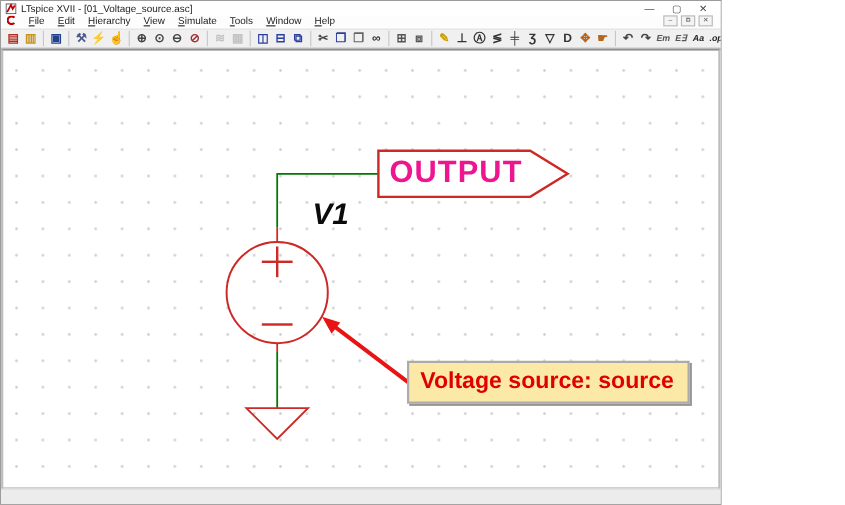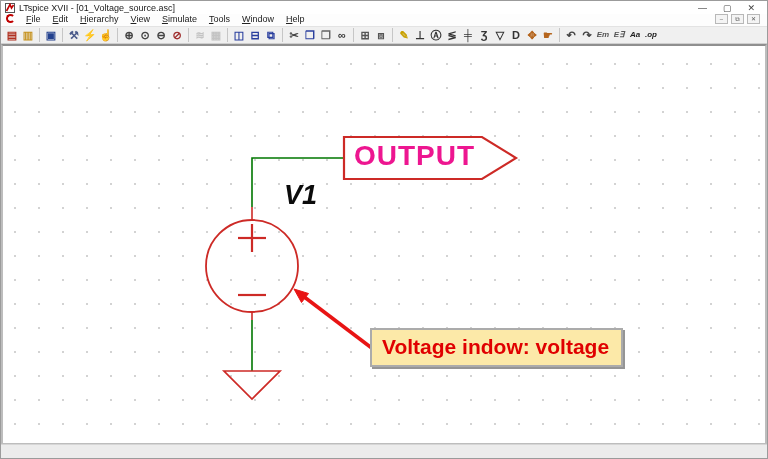--- a/index.html
+++ b/index.html
@@ -1,18 +1,18 @@
 <!DOCTYPE html>
 <html><head>
 <meta charset="utf-8">
 <style>
   * { margin:0; padding:0; box-sizing:border-box; }
   html,body { width:768px; height:459px; overflow:hidden; }
   body { font-family:"Liberation Sans", sans-serif; background:#fff; }
-  .window { width:768px; height:459px; display:flex; flex-direction:column; background:#fff; border:1px solid #9b9b9b; }
+  .window { width:656px; height:459px; display:flex; flex-direction:column; background:#fff; border:1px solid #9b9b9b; }
 
   
   .titlebar { height:13px; display:flex; align-items:center; background:#ffffff; padding:0 4px; flex:0 0 auto; }
   .app-icon { width:10px; height:10px; margin-right:4px; flex:0 0 auto; }
   .title-text { font-size:9px; color:#1a1a1a; white-space:nowrap; }
   .win-controls { margin-left:auto; display:flex; gap:16px; padding-right:8px; }
   .win-btn { font-size:9px; color:#444; line-height:12px; cursor:default; }
 
   
   .menubar { height:12px; display:flex; background:#fdfdfd; padding:0 3px; flex:0 0 auto; }
@@ -153,18 +153,18 @@
 
       <path d="M341,91 L479,91 L513,112 L479,133 L341,133 Z" fill="#ffffff" stroke="#cd2a26" stroke-width="2.2"></path>
 
       <g fill="#e81414" stroke="#e81414">
         <line x1="370" y1="303" x2="300" y2="250" stroke-width="3.6"></line>
         <polygon points="291,243 305.5,247.5 298.5,256.5" stroke-width="1"></polygon>
       </g>
     </svg>
     <div class="sch-text net-label">OUTPUT</div>
     <div class="sch-text v1-label">V1</div>
-    <div class="annotation">Voltage indow: voltage</div>
+    <div class="annotation">Voltage source: source</div>
   </div>
 
   <div class="statusbar"></div>
 
 </div>
 
 </body></html>

